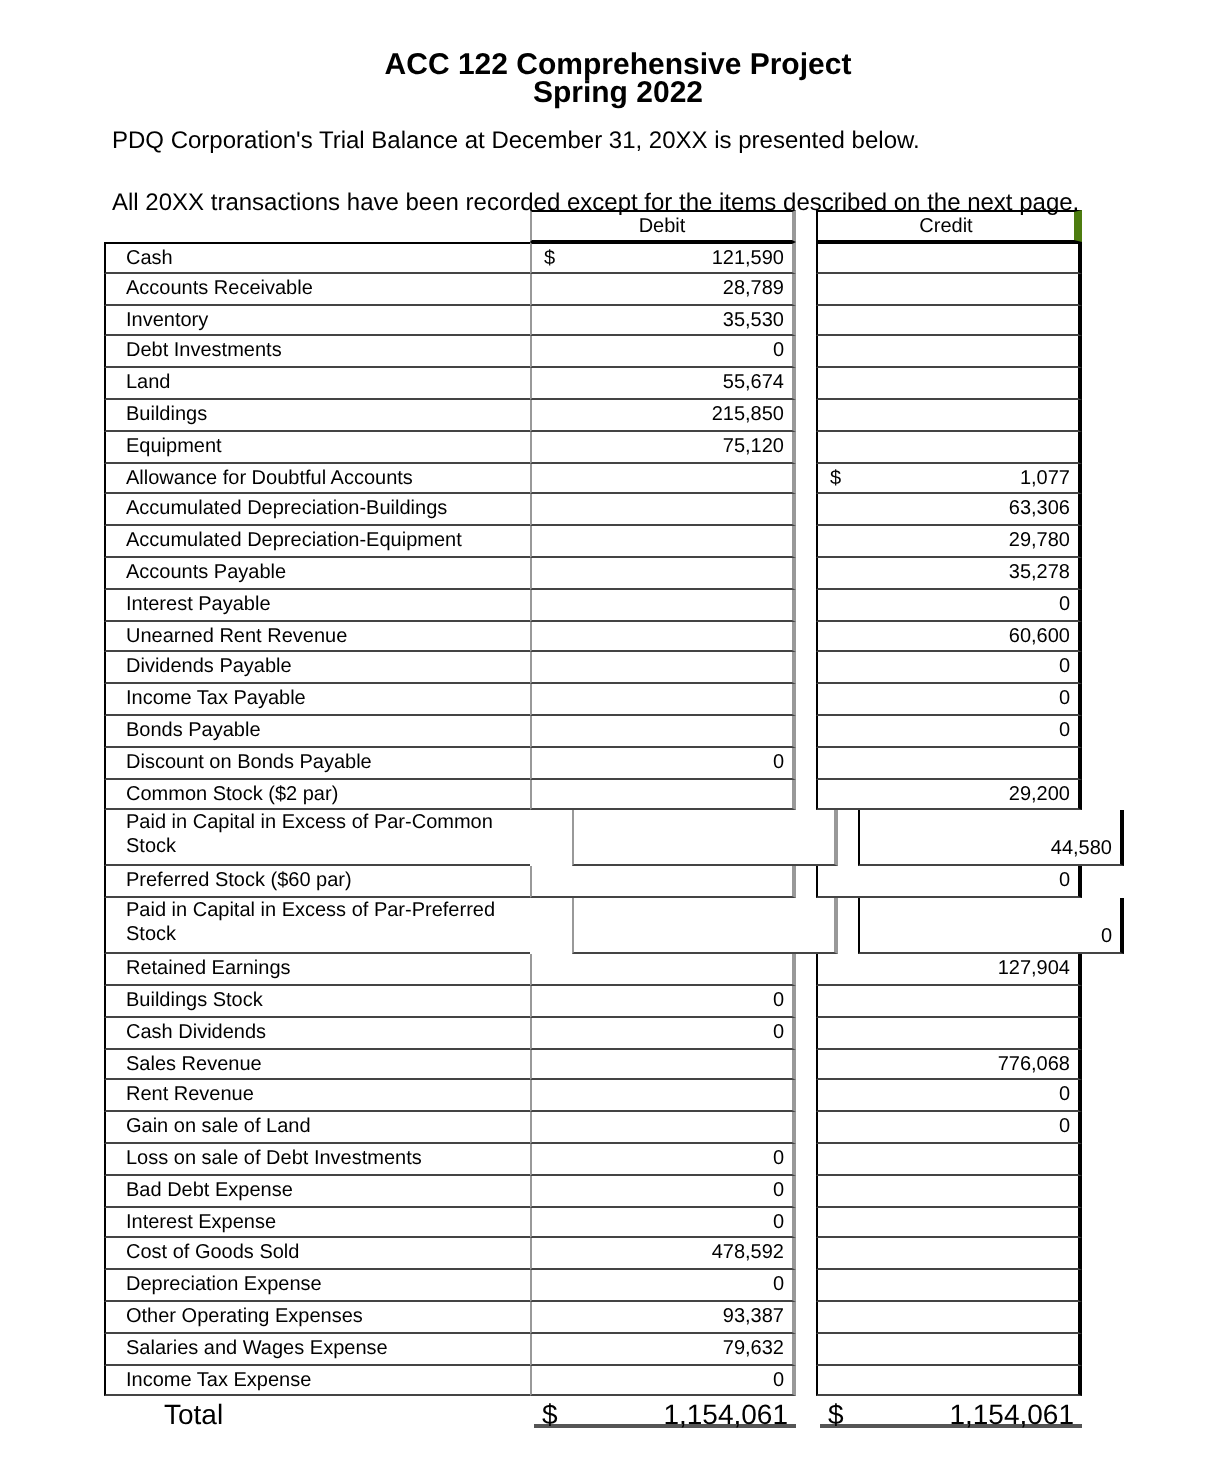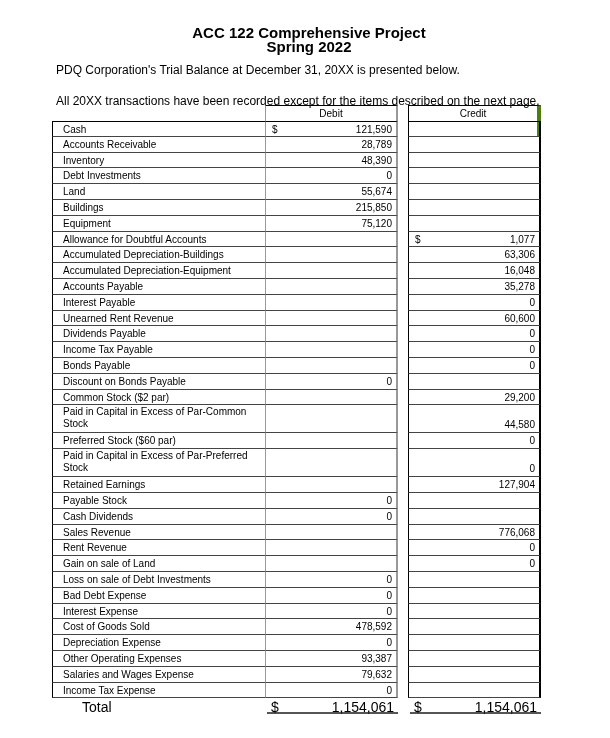--- a/index.html
+++ b/index.html
@@ -3,32 +3,32 @@
 <meta charset="utf-8">
 <style>
   html, body { margin:0; padding:0; background:#ffffff; }
   body { width:610px; height:738px; position:relative; font-family:"Liberation Sans", sans-serif; color:#000; overflow:hidden; }
   .title { position:absolute; left:4px; width:610px; text-align:center; font-family:"Liberation Sans", sans-serif; font-weight:bold; font-size:15px; }
   .t1 { top:24px; }
   .t2 { top:38px; }
   .intro { position:absolute; left:56px; font-size:12px; }
   .intro1 { top:63px; }
   .intro2 { top:94px; }
-  .hdr { position:absolute; top:105px; height:32px; font-size:10px; text-align:center; line-height:16px; border:1px solid #000; border-bottom:1px solid #000; box-sizing:border-box; border-left-color:#999; }
+  .hdr { position:absolute; top:105px; height:16px; font-size:10px; text-align:center; line-height:16px; border:1px solid #000; border-bottom:1px solid #000; box-sizing:border-box; border-left-color:#999; }
   .hdr-debit { left:265px; width:133px; border-right:2px solid #999; border-left:1px solid #999; }
   .hdr-credit { left:408px; width:133px; border-right:4px solid #4d7c0f; border-left:1px solid #000; }
   .table { position:absolute; left:52px; top:121px; }
   .row { position:relative; height:15.8px; }
   .row.tall { height:28px; }
   .cell { position:absolute; top:0; bottom:0; box-sizing:border-box; border-bottom:1px solid #444; font-size:10px; }
   .label { left:0; width:213px; border-left:1px solid #000; padding-left:10px; line-height:15px; }
   .row.tall .label { line-height:12px; padding-top:1px; }
   .debit { left:213px; width:133px; border-left:1px solid #999; border-right:2px solid #999; text-align:right; padding-right:4px; line-height:15px; }
   .credit { left:356px; width:133px; border-left:1px solid #000; border-right:2px solid #000; text-align:right; padding-right:4px; line-height:15px; }
-  .row.tall .debit, .row.tall .credit { line-height:40px; }
+  .row.tall .debit, .row.tall .credit { line-height:40px;margin-left:21px; }
   .dollar { position:absolute; left:6px; top:0; }
   .row.first .cell { border-top:1px solid #000; }
   .total-row { position:absolute; left:52px; top:699px; width:500px; height:16px; font-size:14px; }
   .total-label { position:absolute; left:30px; top:0; line-height:16px; }
   .total-cell { position:absolute; top:0; height:15px; line-height:16px; text-align:right; padding-right:4px; box-sizing:border-box; border-bottom:2px solid #555; }
   .total-debit { left:215px; width:131px; }
   .total-credit { left:358px; width:131px; }
   .total-cell .dollar { left:4px; }
 </style>
 </head>
@@ -48,21 +48,21 @@
       <div class="cell debit"><span class="dollar">$</span><span>121,590</span></div>
       <div class="cell credit"><span></span></div>
     </div>
     <div class="row">
       <div class="cell label">Accounts Receivable</div>
       <div class="cell debit"><span>28,789</span></div>
       <div class="cell credit"><span></span></div>
     </div>
     <div class="row">
       <div class="cell label">Inventory</div>
-      <div class="cell debit"><span>48,390</span></div>
+      <div class="cell debit"><span>35,530</span></div>
       <div class="cell credit"><span></span></div>
     </div>
     <div class="row">
       <div class="cell label">Debt Investments</div>
       <div class="cell debit"><span>0</span></div>
       <div class="cell credit"><span></span></div>
     </div>
     <div class="row">
       <div class="cell label">Land</div>
       <div class="cell debit"><span>55,674</span></div>
@@ -84,21 +84,21 @@
       <div class="cell credit"><span class="dollar">$</span><span>1,077</span></div>
     </div>
     <div class="row">
       <div class="cell label">Accumulated Depreciation-Buildings</div>
       <div class="cell debit"><span></span></div>
       <div class="cell credit"><span>63,306</span></div>
     </div>
     <div class="row">
       <div class="cell label">Accumulated Depreciation-Equipment</div>
       <div class="cell debit"><span></span></div>
-      <div class="cell credit"><span>16,048</span></div>
+      <div class="cell credit"><span>29,780</span></div>
     </div>
     <div class="row">
       <div class="cell label">Accounts Payable</div>
       <div class="cell debit"><span></span></div>
       <div class="cell credit"><span>35,278</span></div>
     </div>
     <div class="row">
       <div class="cell label">Interest Payable</div>
       <div class="cell debit"><span></span></div>
       <div class="cell credit"><span>0</span></div>
@@ -147,21 +147,21 @@
       <div class="cell label">Paid in Capital in Excess of Par-Preferred Stock</div>
       <div class="cell debit"><span></span></div>
       <div class="cell credit"><span>0</span></div>
     </div>
     <div class="row">
       <div class="cell label">Retained Earnings</div>
       <div class="cell debit"><span></span></div>
       <div class="cell credit"><span>127,904</span></div>
     </div>
     <div class="row">
-      <div class="cell label">Payable Stock</div>
+      <div class="cell label">Buildings Stock</div>
       <div class="cell debit"><span>0</span></div>
       <div class="cell credit"><span></span></div>
     </div>
     <div class="row">
       <div class="cell label">Cash Dividends</div>
       <div class="cell debit"><span>0</span></div>
       <div class="cell credit"><span></span></div>
     </div>
     <div class="row">
       <div class="cell label">Sales Revenue</div>

